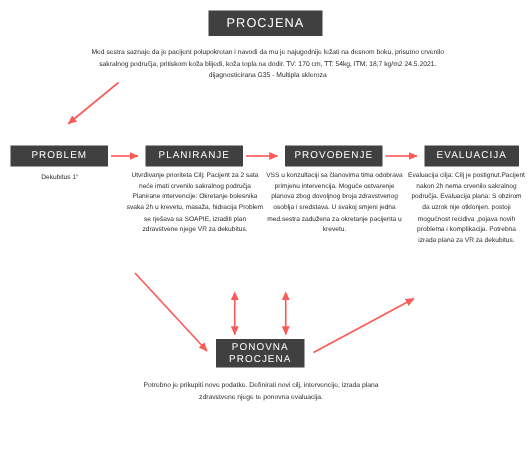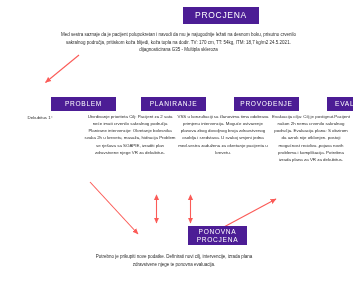--- a/index.html
+++ b/index.html
@@ -26,30 +26,29 @@
     left: 0;
     top: 0;
     width: 353px;
     height: 300px;
     pointer-events: none;
   }
 
   
   .pill {
     position: absolute;
-    background: #4c1d95;
+    background: #404040;
     color: #ffffff;
     display: flex;
     align-items: center;
     justify-content: center;
     text-align: center;
     letter-spacing: 0.7px;
     line-height: 1.15;
     box-sizing: border-box;
-    margin-left: 44px;
   }
 
   #title-pill {
     left: 139px;
     top: 7px;
     width: 76px;
     height: 17px;
     font-size: 8.5px;
   }
 

